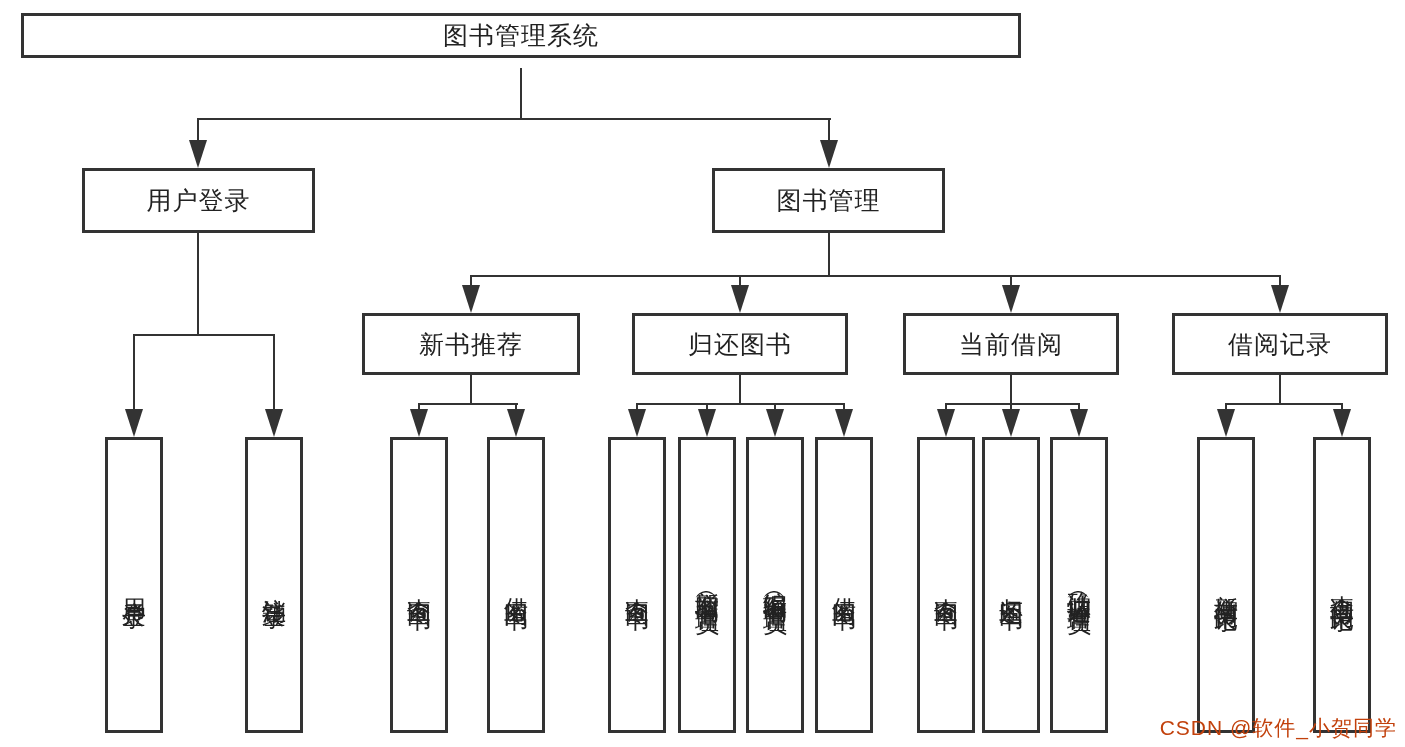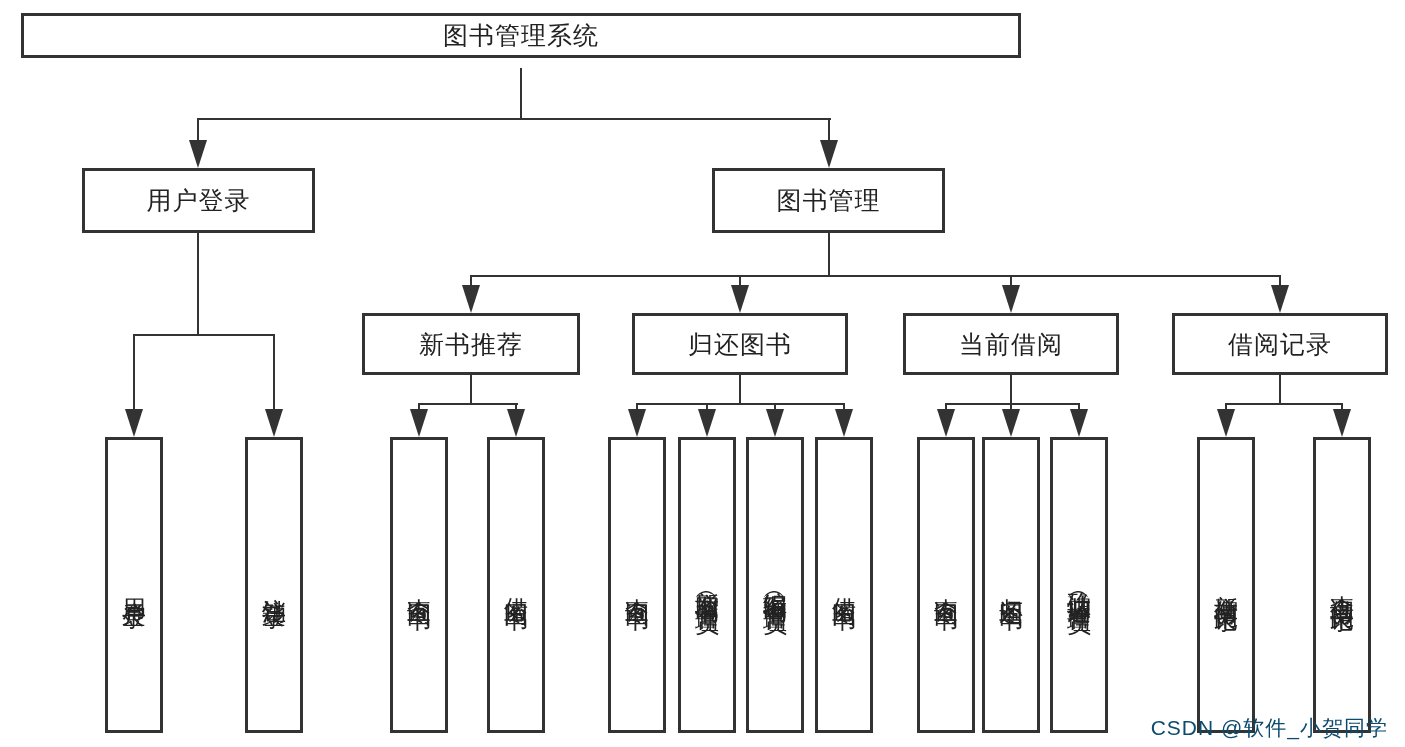--- a/index.html
+++ b/index.html
@@ -55,24 +55,24 @@
   .arr {
     position: absolute;
     width: 0;
     height: 0;
     border-left: 9px solid transparent;
     border-right: 9px solid transparent;
     border-top: 28px solid var(--line);
   }
   .watermark {
     position: absolute;
-    right: 17px;
+    right: 8px;
     bottom: 5px;
     font-size: 21px;
-    color: #0c4a6e;
+    color: #c2410c;
     letter-spacing: 1px;
     white-space: nowrap;
   }
 </style>
 </head>
 <body>
 
 <div class="canvas">
 
   <div class="box" style="left:21px; top:13px; width:1000px; height:45px;">图书管理系统</div>

